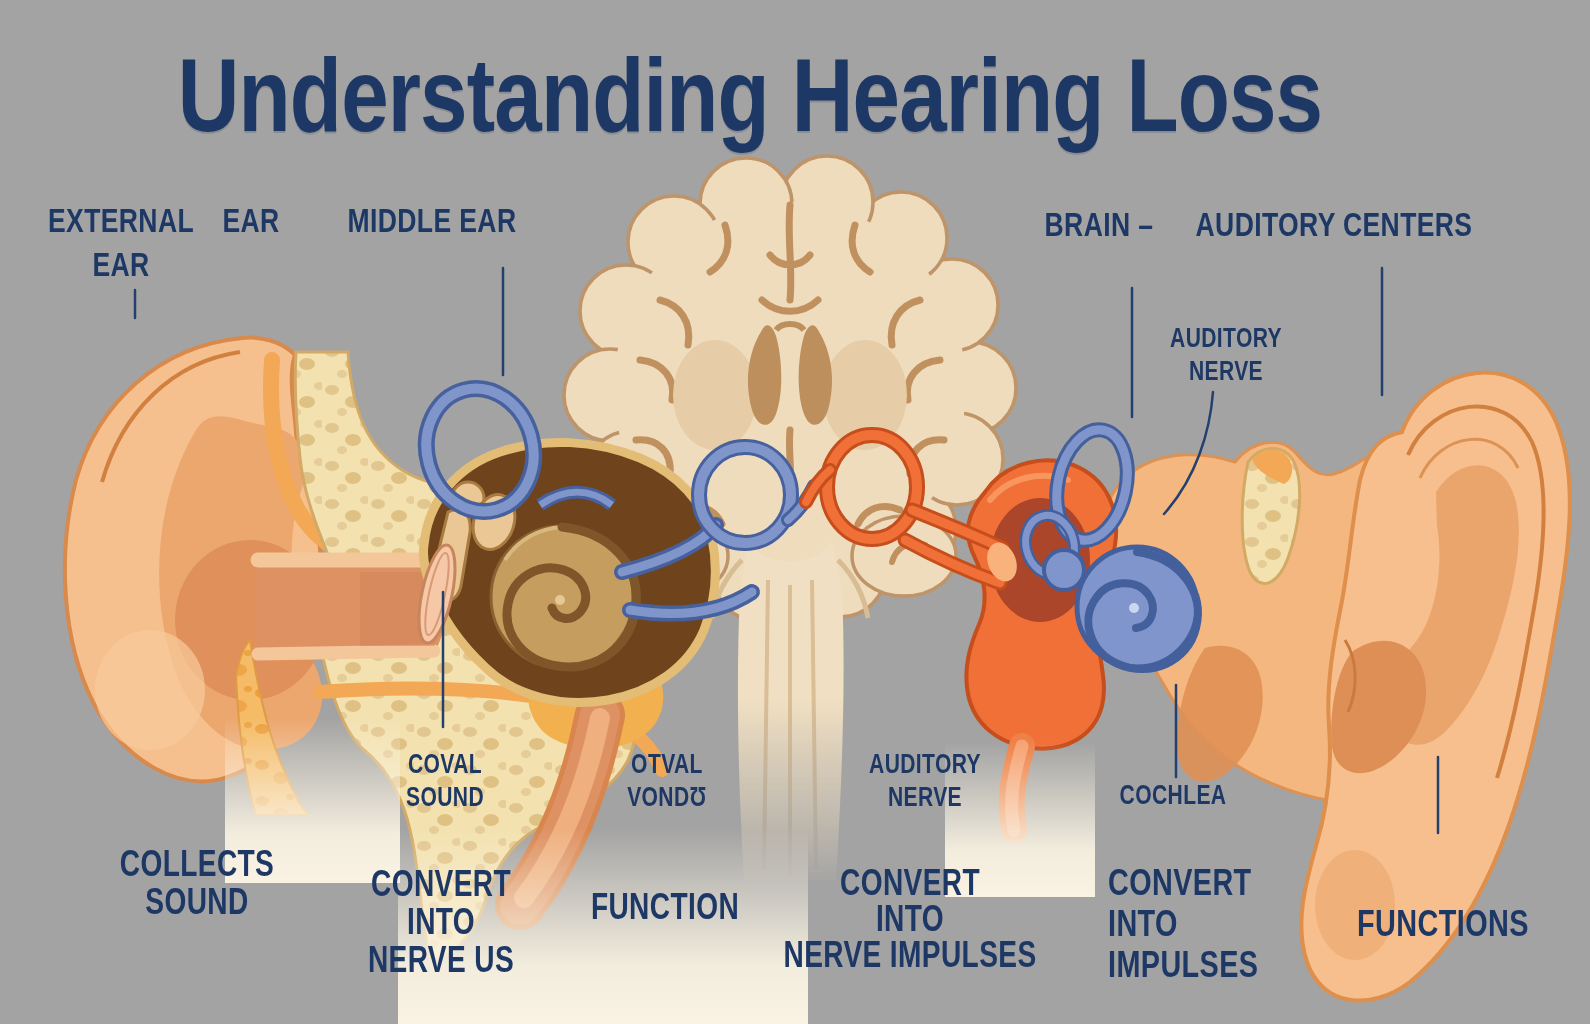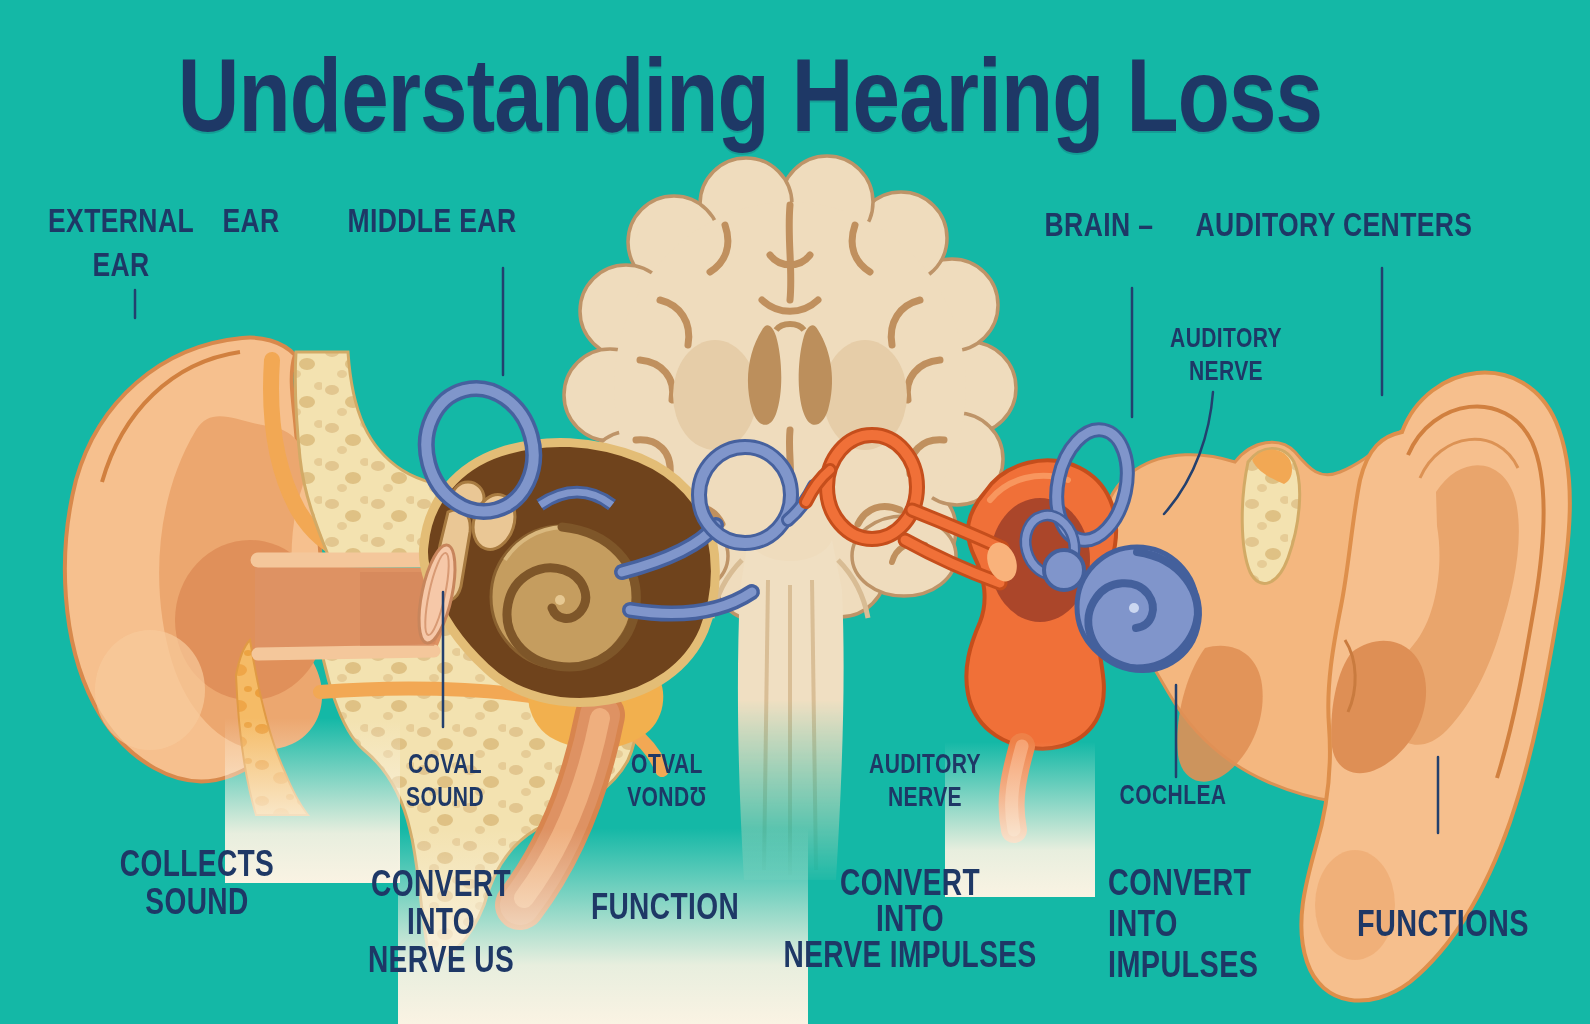--- a/index.html
+++ b/index.html
@@ -1,16 +1,16 @@
 <!DOCTYPE html>
 <html><head>
 <meta charset="utf-8">
 <style>
   html,body{margin:0;padding:0;background:#FAF3E3;}
-  .stage{position:relative;width:1590px;height:1024px;background:#14b8a6;overflow:hidden;
+  .stage{position:relative;width:1590px;height:1024px;background:#a3a3a3;overflow:hidden;
          font-family:"Liberation Sans","DejaVu Sans",sans-serif;}
   svg{position:absolute;left:0;top:0;}
   .title{position:absolute;left:750px;top:40px;white-space:nowrap;color:#1E3866;
          font-weight:700;font-size:104px;line-height:110px;letter-spacing:-1px;
          transform:translateX(-50%) scaleX(0.82);text-shadow:0 2px 0 rgba(24,38,74,0.18);}
   .lbl{position:absolute;color:#1E3866;font-weight:700;white-space:nowrap;text-align:center;
        letter-spacing:0.5px;}
   .cen{transform:translateX(-50%) scaleX(0.78);}
   .lft{transform:scaleX(0.80);transform-origin:left top;text-align:left;}
   .sz-top{font-size:34px;line-height:44px;}

